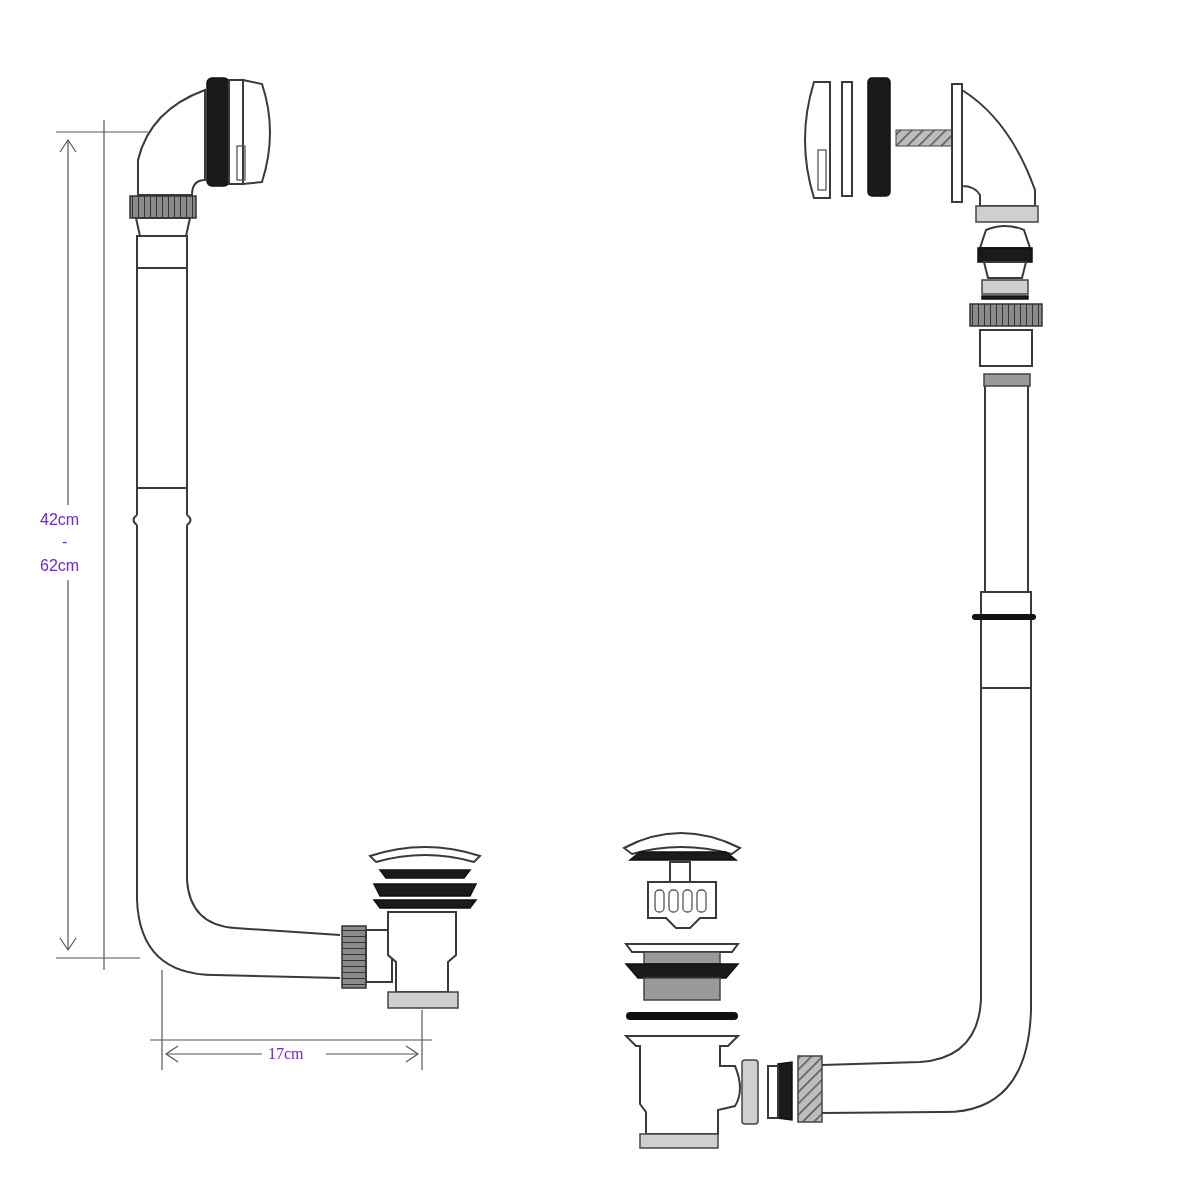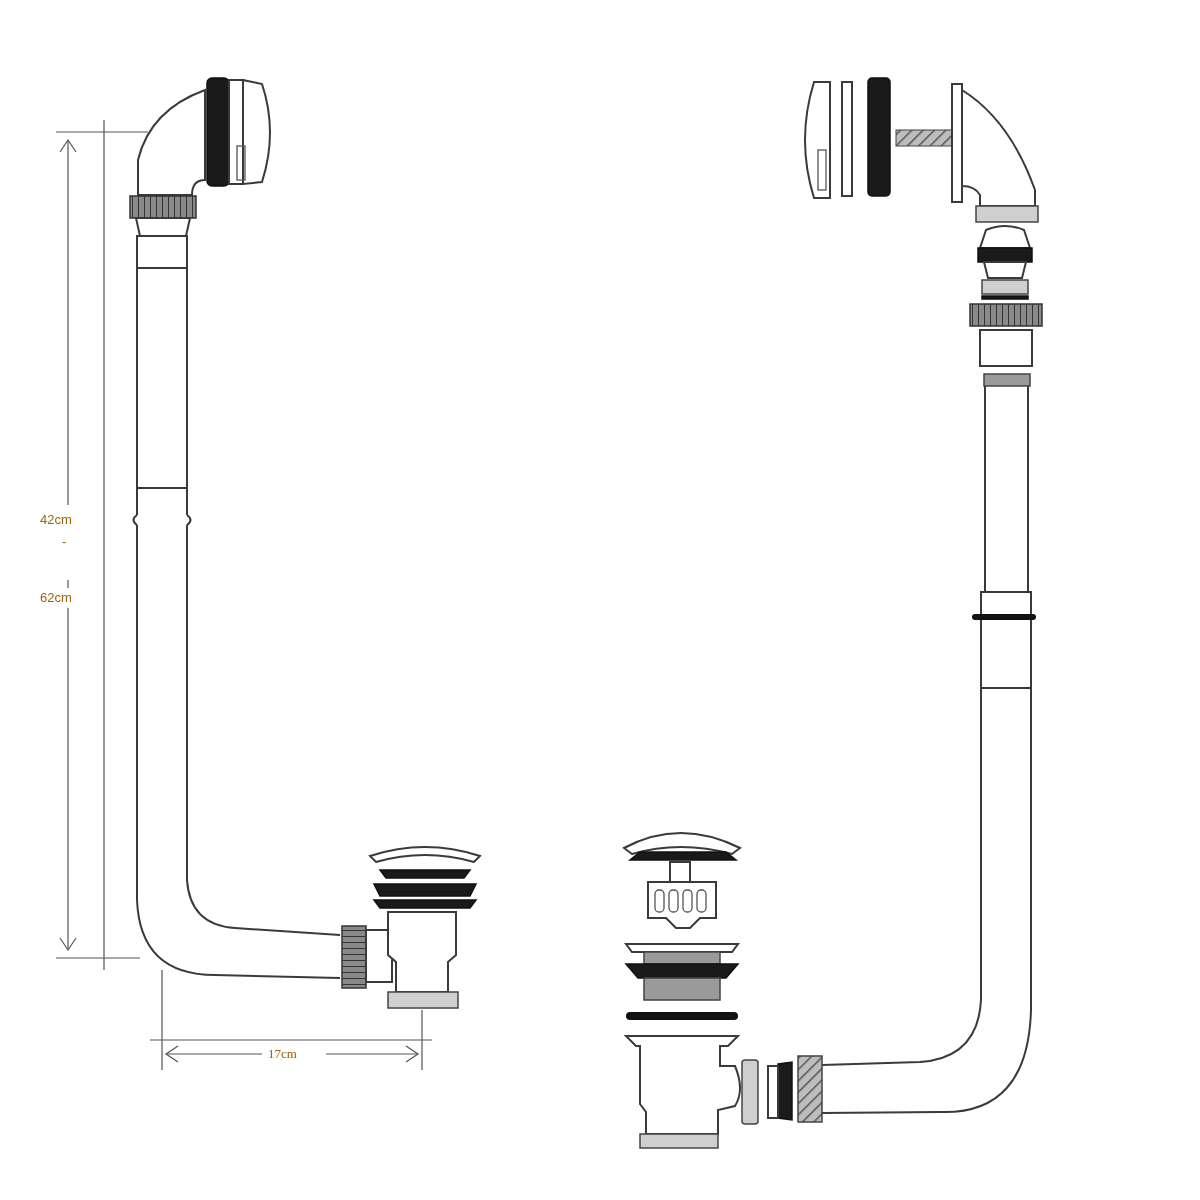--- a/index.html
+++ b/index.html
@@ -5,21 +5,21 @@
     html, body { margin: 0; padding: 0; background: #ffffff; }
     body { width: 1200px; height: 1200px; overflow: hidden; position: relative; font-family: "Liberation Sans", sans-serif; }
     #diagram { position: absolute; left: 0; top: 0; width: 1200px; height: 1200px; }
     .ln { fill: none; stroke: #3a3a3a; stroke-width: 2; }
     .lt { fill: none; stroke: #555; stroke-width: 1.3; }
     .fw { fill: #ffffff; stroke: #3a3a3a; stroke-width: 2; }
     .fdark { fill: #1a1a1a; stroke: #111; stroke-width: 1.5; }
     .fgrey { fill: #9a9a9a; stroke: #444; stroke-width: 1.5; }
     .flight { fill: #cfcfcf; stroke: #444; stroke-width: 1.5; }
     .dim { fill: none; stroke: #555; stroke-width: 1.2; }
-    .lbl { position: absolute; font-size: 13px; color: #a16207; font-family: "Liberation Sans", sans-serif; background: #fff; line-height: 20px; text-align: center; }
+    .lbl { position: absolute; font-size: 16px; color: #6d28d9; font-family: "Liberation Sans", sans-serif; background: #fff; line-height: 20px; text-align: center; }
   </style>
 </head>
 <body>
 
 <svg id="diagram" viewBox="0 0 1200 1200" xmlns="http://www.w3.org/2000/svg">
   <defs>
     <pattern id="hatch" width="8" height="8" patternUnits="userSpaceOnUse" patternTransform="rotate(45)">
       <rect width="8" height="8" fill="#bdbdbd"></rect>
       <line x1="0" y1="0" x2="0" y2="8" stroke="#555" stroke-width="3"></line>
     </pattern>
@@ -151,14 +151,14 @@
       <rect class="fgrey" x="644" y="978" width="76" height="22"></rect>
       <rect x="626" y="1012" width="112" height="8" rx="4" fill="#111"></rect>
       <path class="fw" d="M626 1036 L738 1036 L728 1046 L720 1046 L720 1066 L735 1066 Q745 1090 735 1106 L718 1110 L718 1134 L646 1134 L646 1112 L640 1104 L640 1046 L636 1046 Z"></path>
       <rect class="flight" x="640" y="1134" width="78" height="14"></rect>
     </g>
   </g>
 </svg>
 
 <div class="lbl" style="left:40px; top:510px;">42cm</div>
 <div class="lbl" style="left:62px; top:532px;">-</div>
-<div class="lbl" style="left:40px; top:556px;margin-top:32px;">62cm</div>
+<div class="lbl" style="left:40px; top:556px;">62cm</div>
 <div class="lbl" style="left:268px; top:1044px;font-family:Liberation Serif, serif;">17cm</div>
 
 </body></html>

